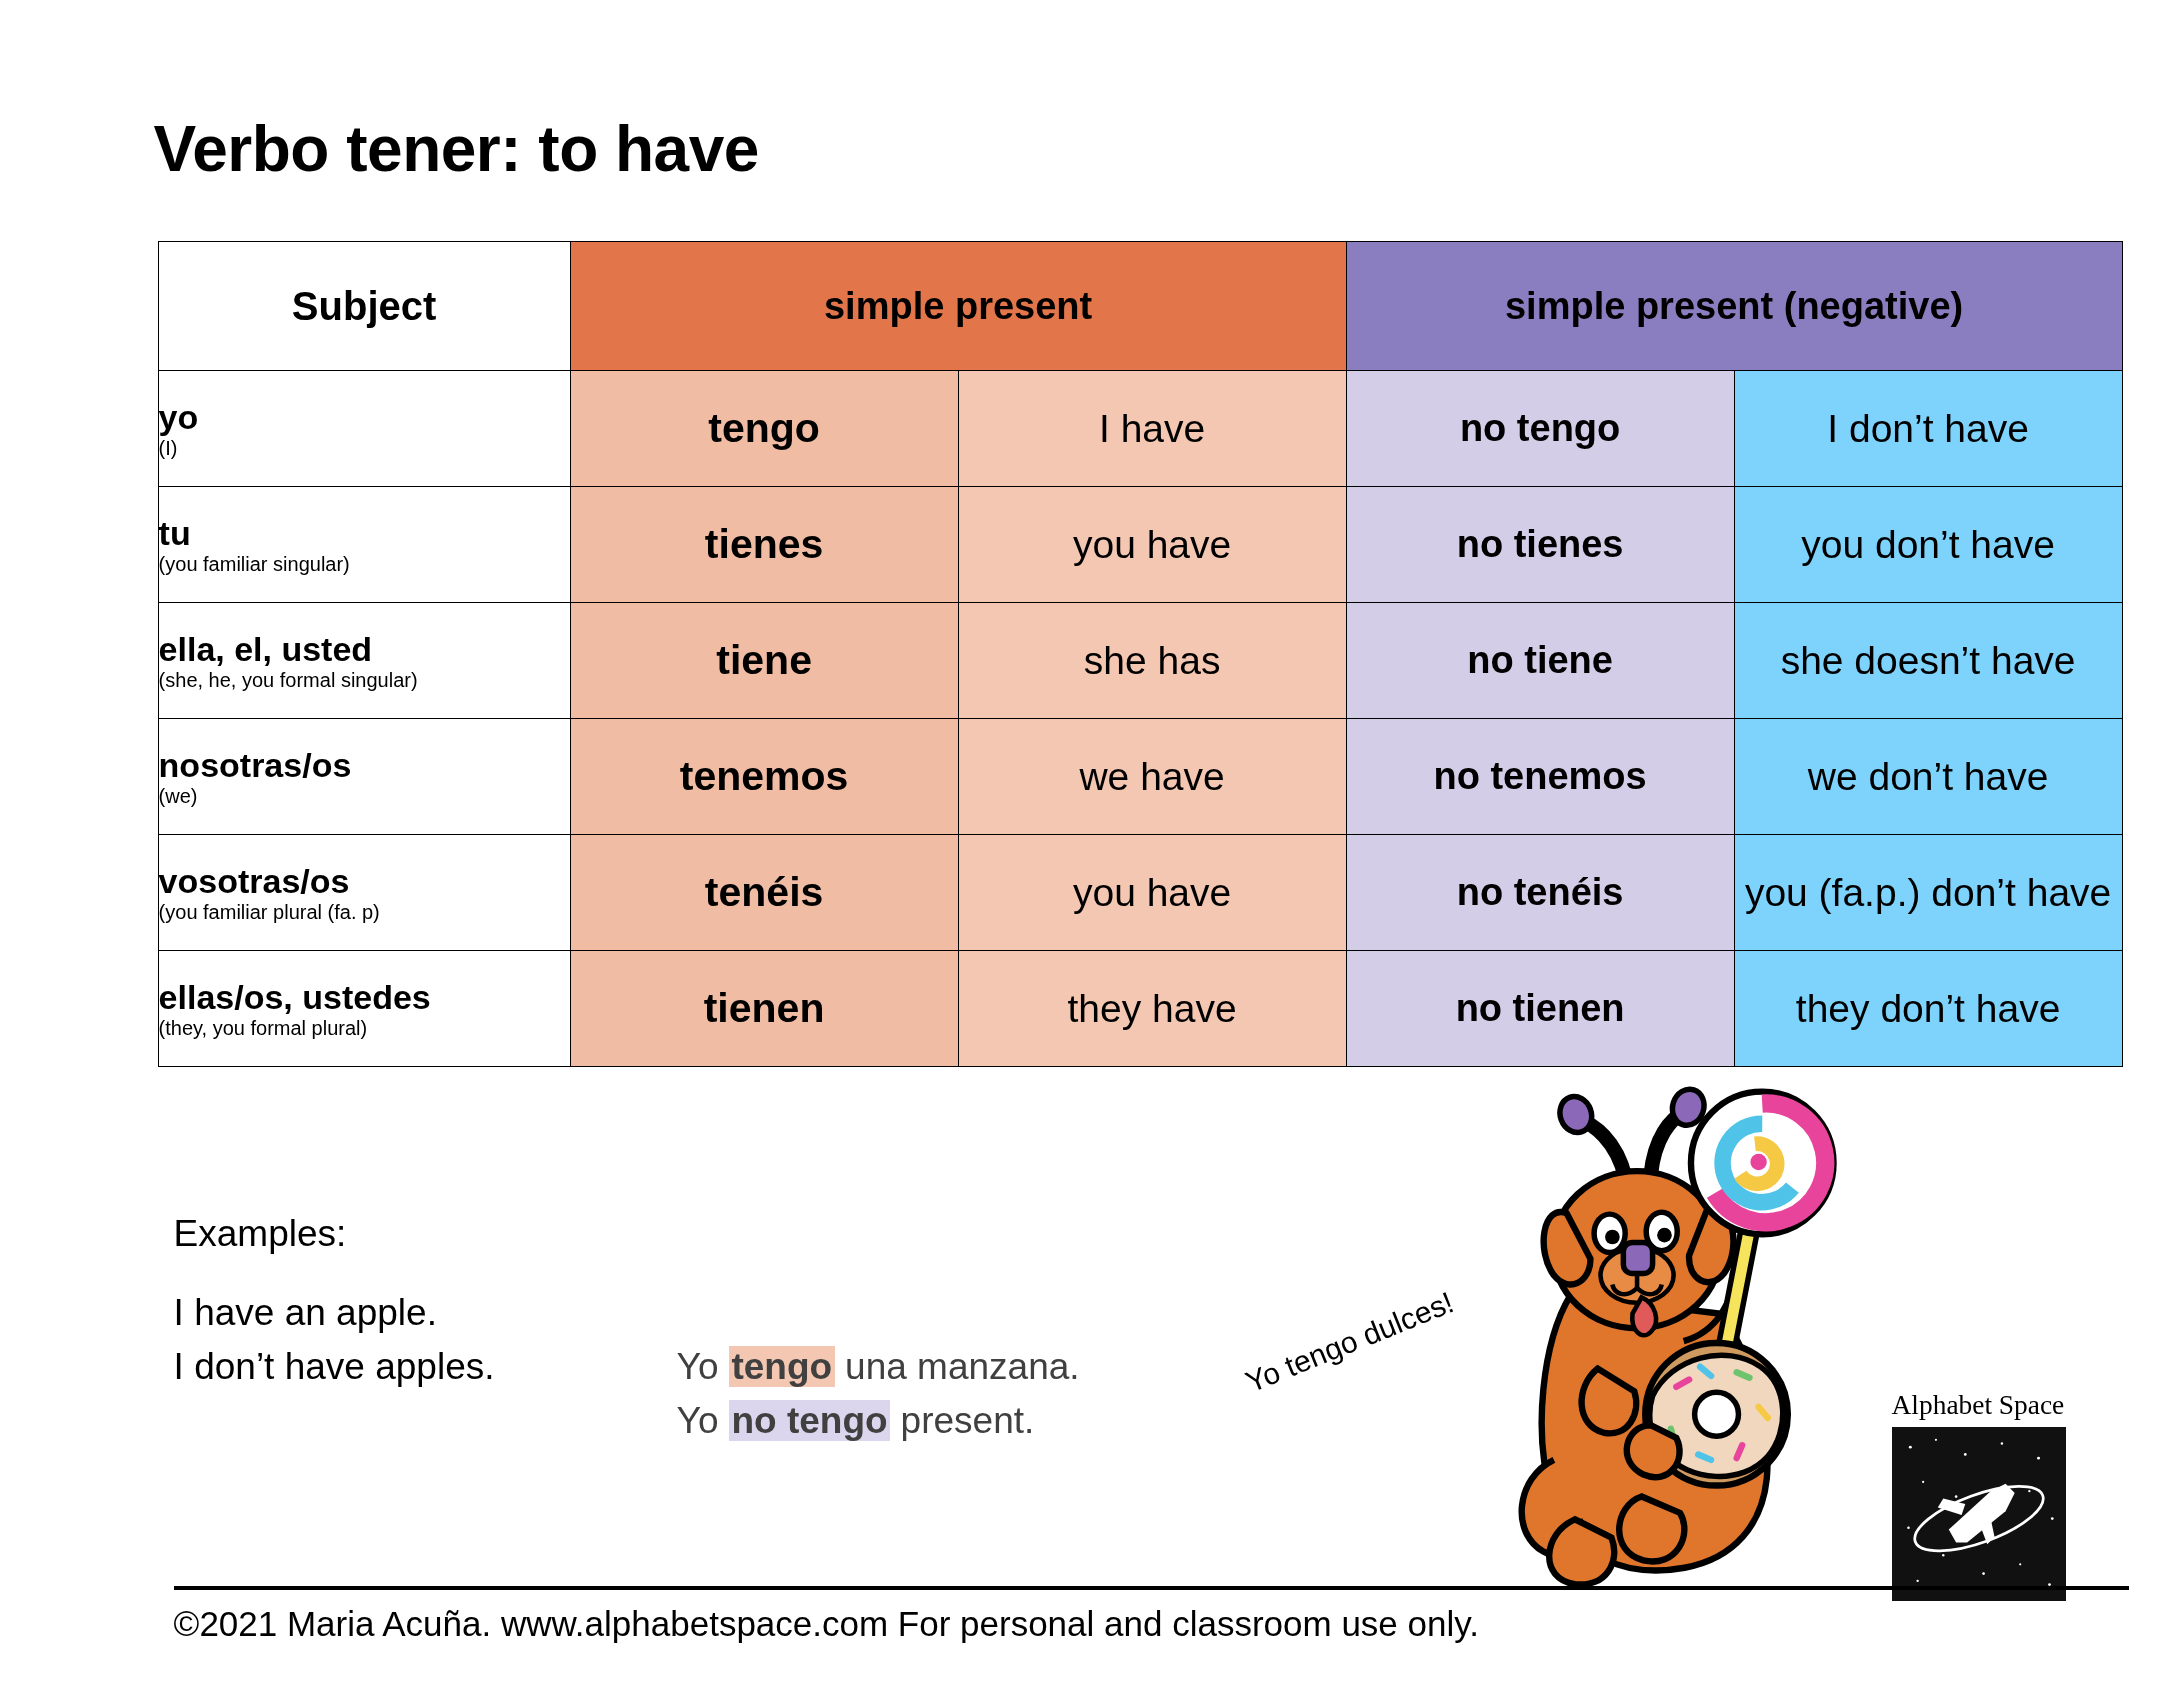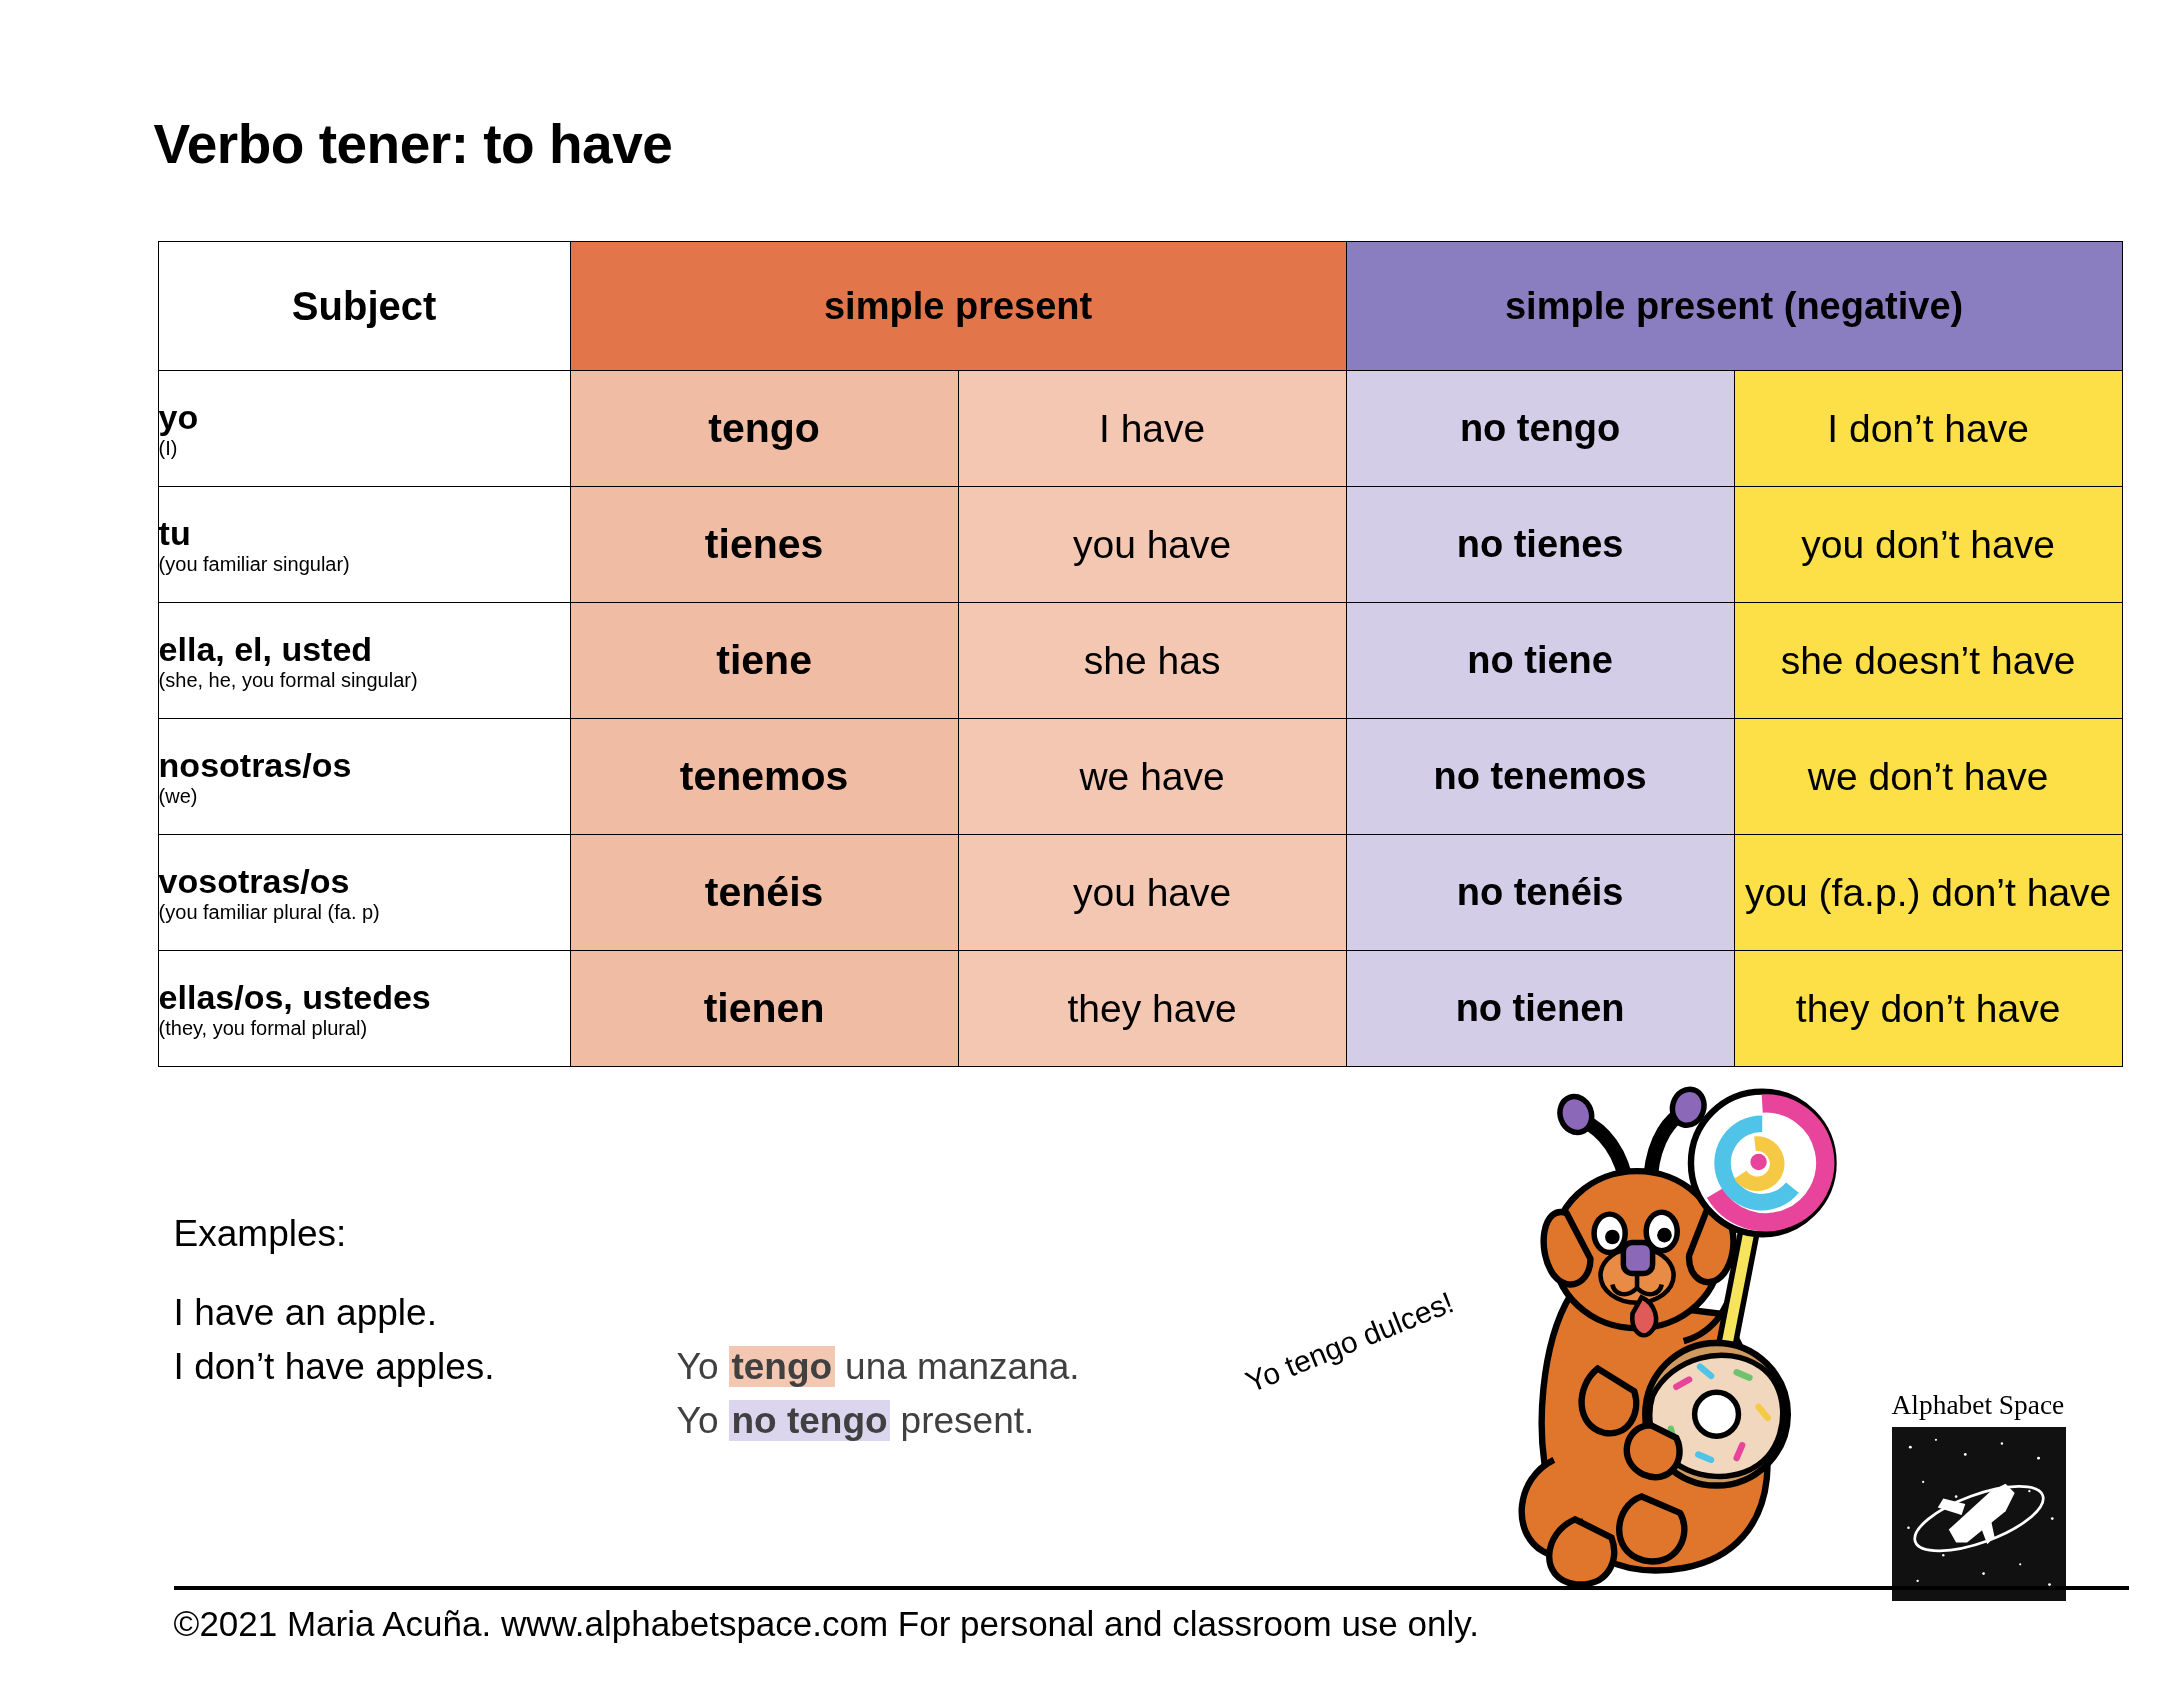--- a/index.html
+++ b/index.html
@@ -25,21 +25,21 @@
     width: 2125px;
     height: 1652px;
     background: #ffffff;
   }
 
   
   .title {
     position: absolute;
     left: 128px;
     top: 96px;
-    font-size: 55px;
+    font-size: 64px;
     font-weight: bold;
     letter-spacing: -0.5px;
     color: #000000;
     white-space: nowrap;
   }
 
   
   .conj-table {
     position: absolute;
     left: 132px;
@@ -114,21 +114,21 @@
   }
   .cell-verb-neg {
     background: #d3cde8;
     text-align: center;
     font-size: 38px;
     font-weight: bold;
     width: 345px;
     height: 115px;
   }
   .cell-en-neg {
-    background: #fde047;
+    background: #7dd3fc;
     text-align: center;
     font-size: 39px;
     width: 434px;
     height: 115px;
   }
 
   
   .examples-label {
     position: absolute;
     left: 148px;

